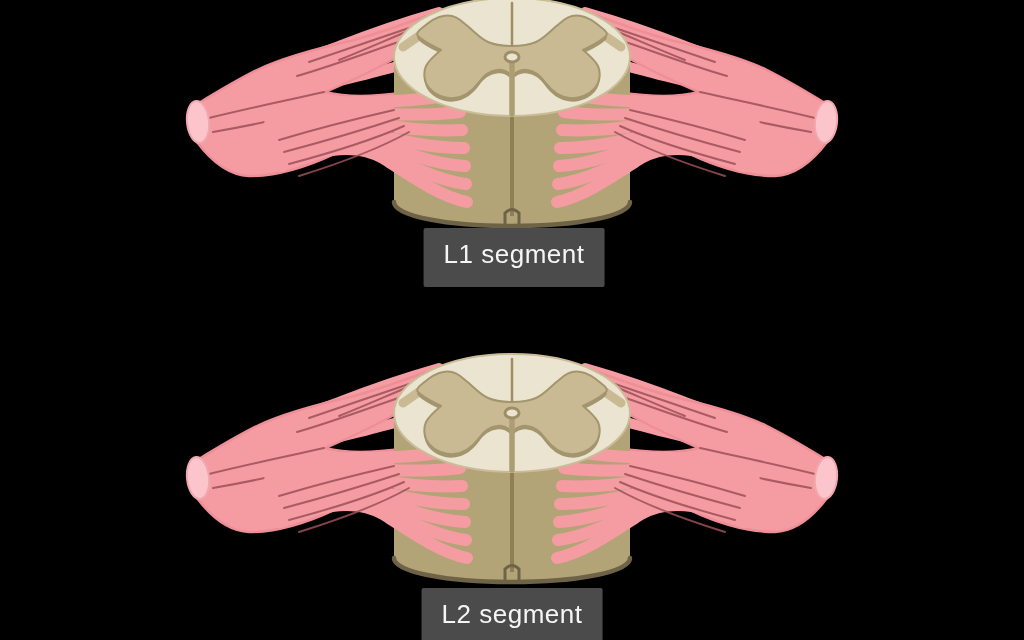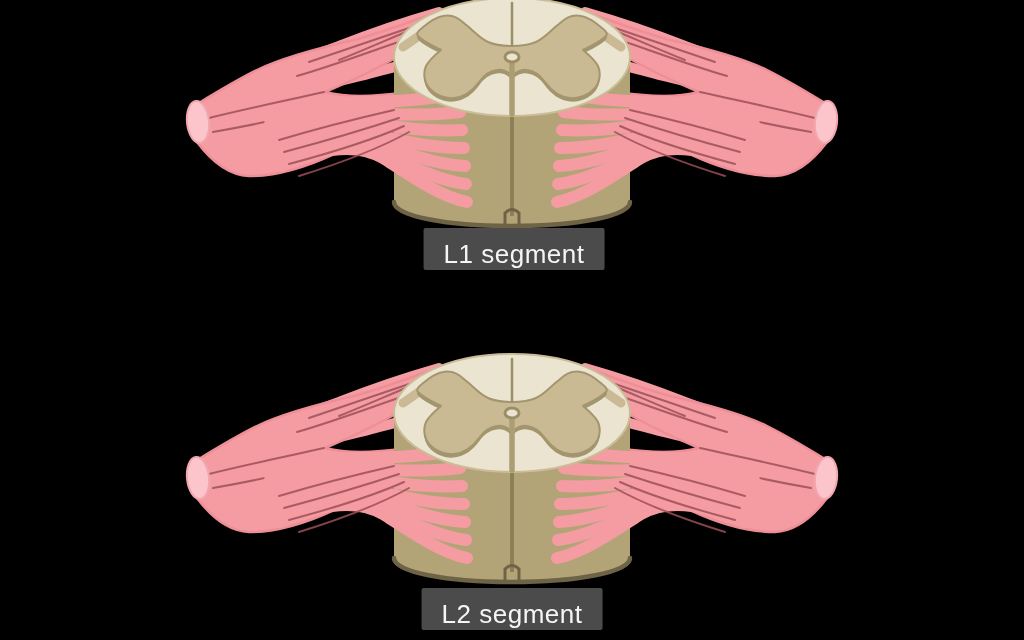--- a/index.html
+++ b/index.html
@@ -13,21 +13,21 @@
   .stage{position:absolute;inset:0;}
   svg{display:block;}
   .seg-label{
     position:absolute;
     transform:translateX(-50%);
     background:#4B4B4B;
     color:#F5F5F5;
     font-size:26px;
     font-weight:500;
     letter-spacing:0.5px;
-    padding:11px 20px 0 20px;
+    padding:11px 20px 17px 20px;
     white-space:nowrap;
     border-radius:2px;
   }
   #label-l1{left:514px;top:228px;}
   #label-l2{left:512px;top:588px;}
 
   
   .rootlet{fill:none;stroke:#F59CA2;stroke-linecap:round;}
   .rootlet.d{stroke-width:10;}
   .rootlet.v{stroke-width:12;}

